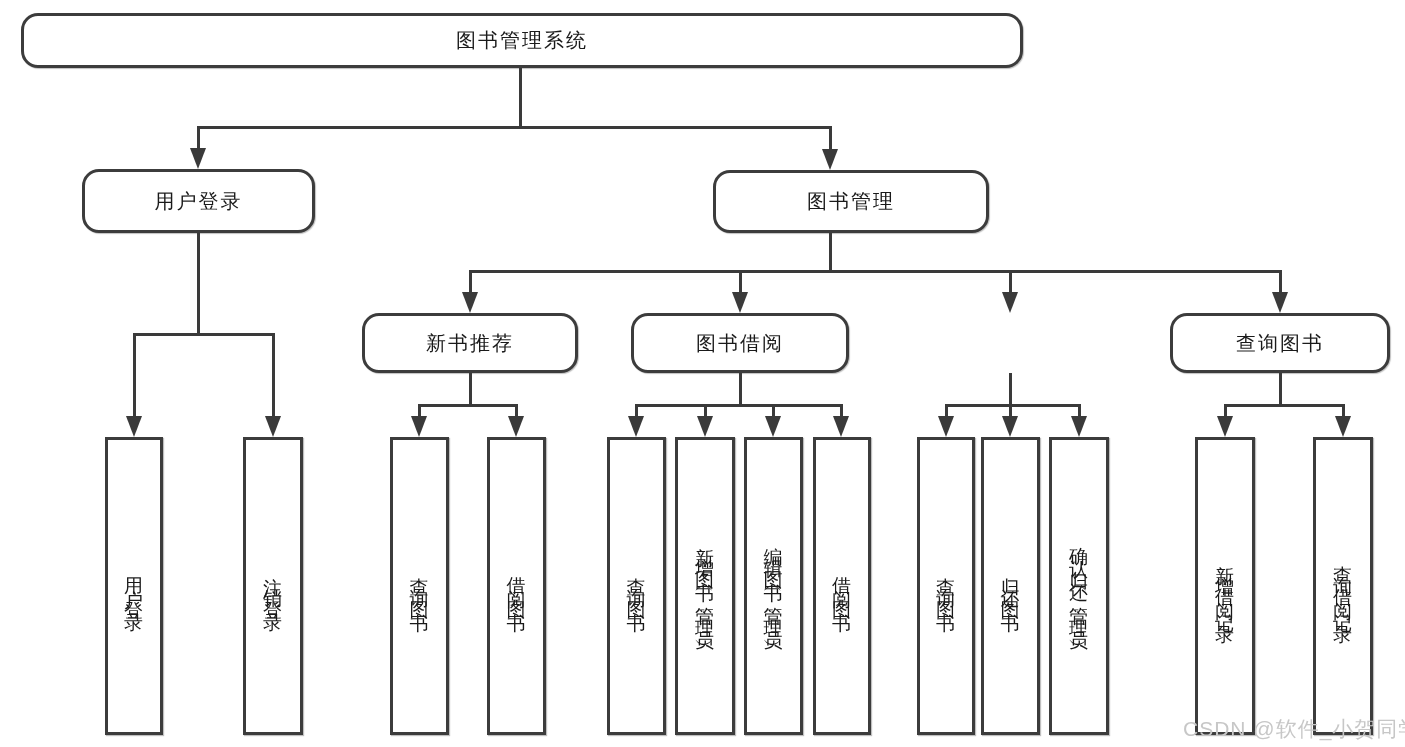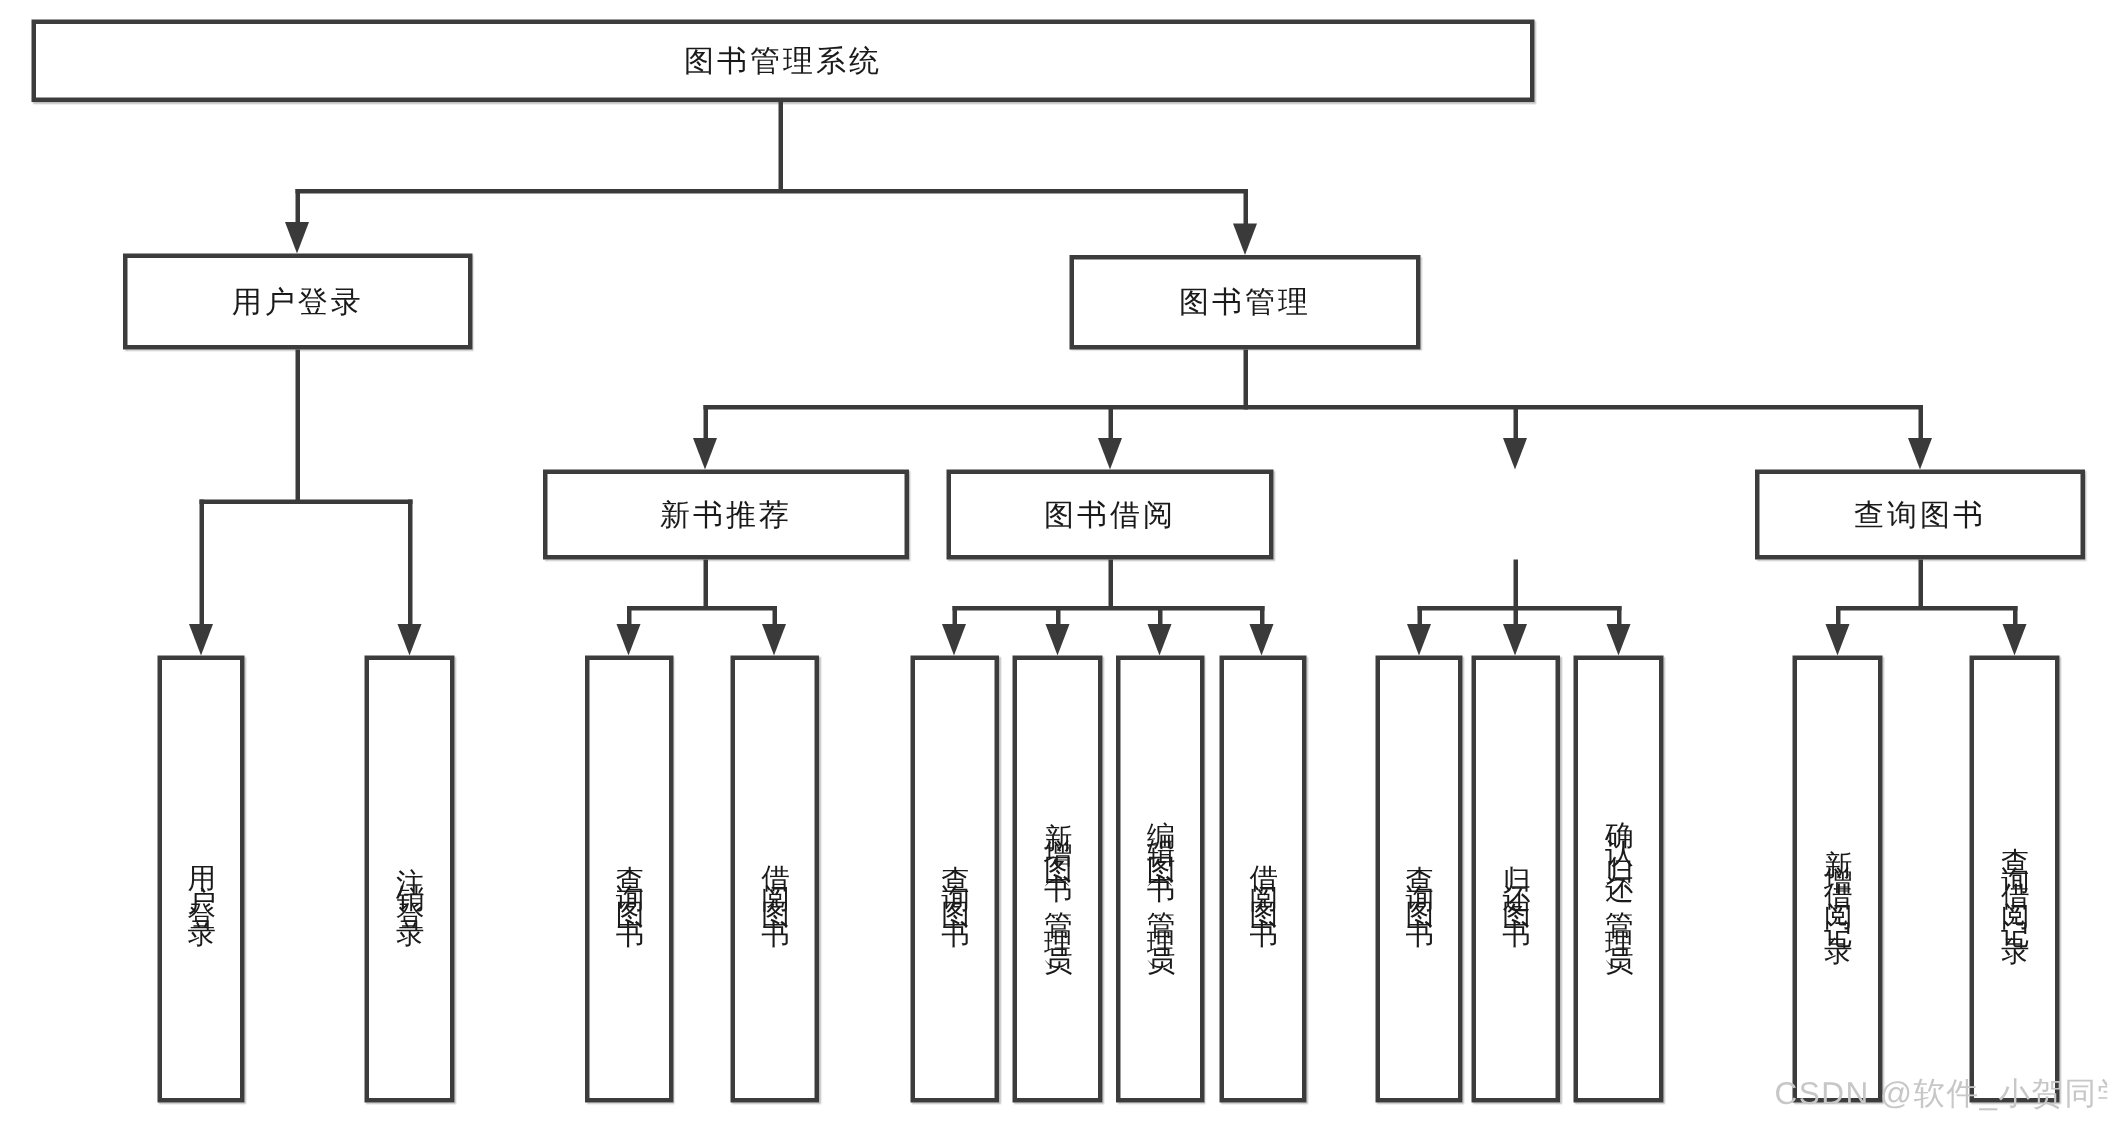--- a/index.html
+++ b/index.html
@@ -18,20 +18,21 @@
     box-shadow:1px 1px 1px rgba(0,0,0,0.25);
     display:flex;
     align-items:center;
     justify-content:center;
     color:#1a1a1a;
   }
   .h-node{
     font-size:20px;
     letter-spacing:2px;
     white-space:nowrap;
+    border-radius:17px;
   }
   .v-node .vtext{
     writing-mode:vertical-rl;
     text-orientation:mixed;
     font-size:19px;
     line-height:1;
     letter-spacing:12px;
     color:#1a1a1a;
     white-space:nowrap;
   }
@@ -61,41 +62,41 @@
   <div class="node h-node" style="left:21px;top:13px;width:1002px;height:55px">图书管理系统</div>
 
   <div class="vl" style="left:519px;top:68px;height:60px"></div>
   <div class="hl" style="left:197px;top:126px;width:635px"></div>
   <div class="vl" style="left:197px;top:126px;height:24px"></div>
   <div class="ar" style="left:190px;top:148px"></div>
   <div class="vl" style="left:829px;top:126px;height:25px"></div>
   <div class="ar" style="left:822px;top:149px"></div>
 
   <div class="node h-node" style="left:82px;top:169px;width:233px;height:64px">用户登录</div>
-  <div class="node h-node" style="left:713px;top:170px;width:234px;height:63px">图书管理</div>
+  <div class="node h-node" style="left:713px;top:170px;width:276px;height:63px">图书管理</div>
 
   <div class="vl" style="left:197px;top:233px;height:103px"></div>
   <div class="hl" style="left:133px;top:333px;width:142px"></div>
   <div class="vl" style="left:133px;top:333px;height:85px"></div>
   <div class="ar" style="left:126px;top:416px"></div>
   <div class="vl" style="left:272px;top:333px;height:85px"></div>
   <div class="ar" style="left:265px;top:416px"></div>
 
   <div class="vl" style="left:829px;top:233px;height:40px"></div>
   <div class="hl" style="left:469px;top:270px;width:813px"></div>
   <div class="vl" style="left:469px;top:270px;height:24px"></div>
   <div class="ar" style="left:462px;top:292px"></div>
   <div class="vl" style="left:739px;top:270px;height:24px"></div>
   <div class="ar" style="left:732px;top:292px"></div>
   <div class="vl" style="left:1009px;top:270px;height:24px"></div>
   <div class="ar" style="left:1002px;top:292px"></div>
   <div class="vl" style="left:1279px;top:270px;height:24px"></div>
   <div class="ar" style="left:1272px;top:292px"></div>
 
-  <div class="node h-node" style="left:362px;top:313px;width:244px;height:60px">新书推荐</div>
+  <div class="node h-node" style="left:362px;top:313px;width:216px;height:60px">新书推荐</div>
   <div class="node h-node" style="left:631px;top:313px;width:218px;height:60px">图书借阅</div>
   <div class="node h-node" style="left:1170px;top:313px;width:220px;height:60px">查询图书</div>
 
   <div class="vl" style="left:469px;top:373px;height:33px"></div>
   <div class="hl" style="left:418px;top:404px;width:100px"></div>
   <div class="vl" style="left:418px;top:404px;height:14px"></div>
   <div class="ar" style="left:411px;top:416px"></div>
   <div class="vl" style="left:515px;top:404px;height:14px"></div>
   <div class="ar" style="left:508px;top:416px"></div>
 

